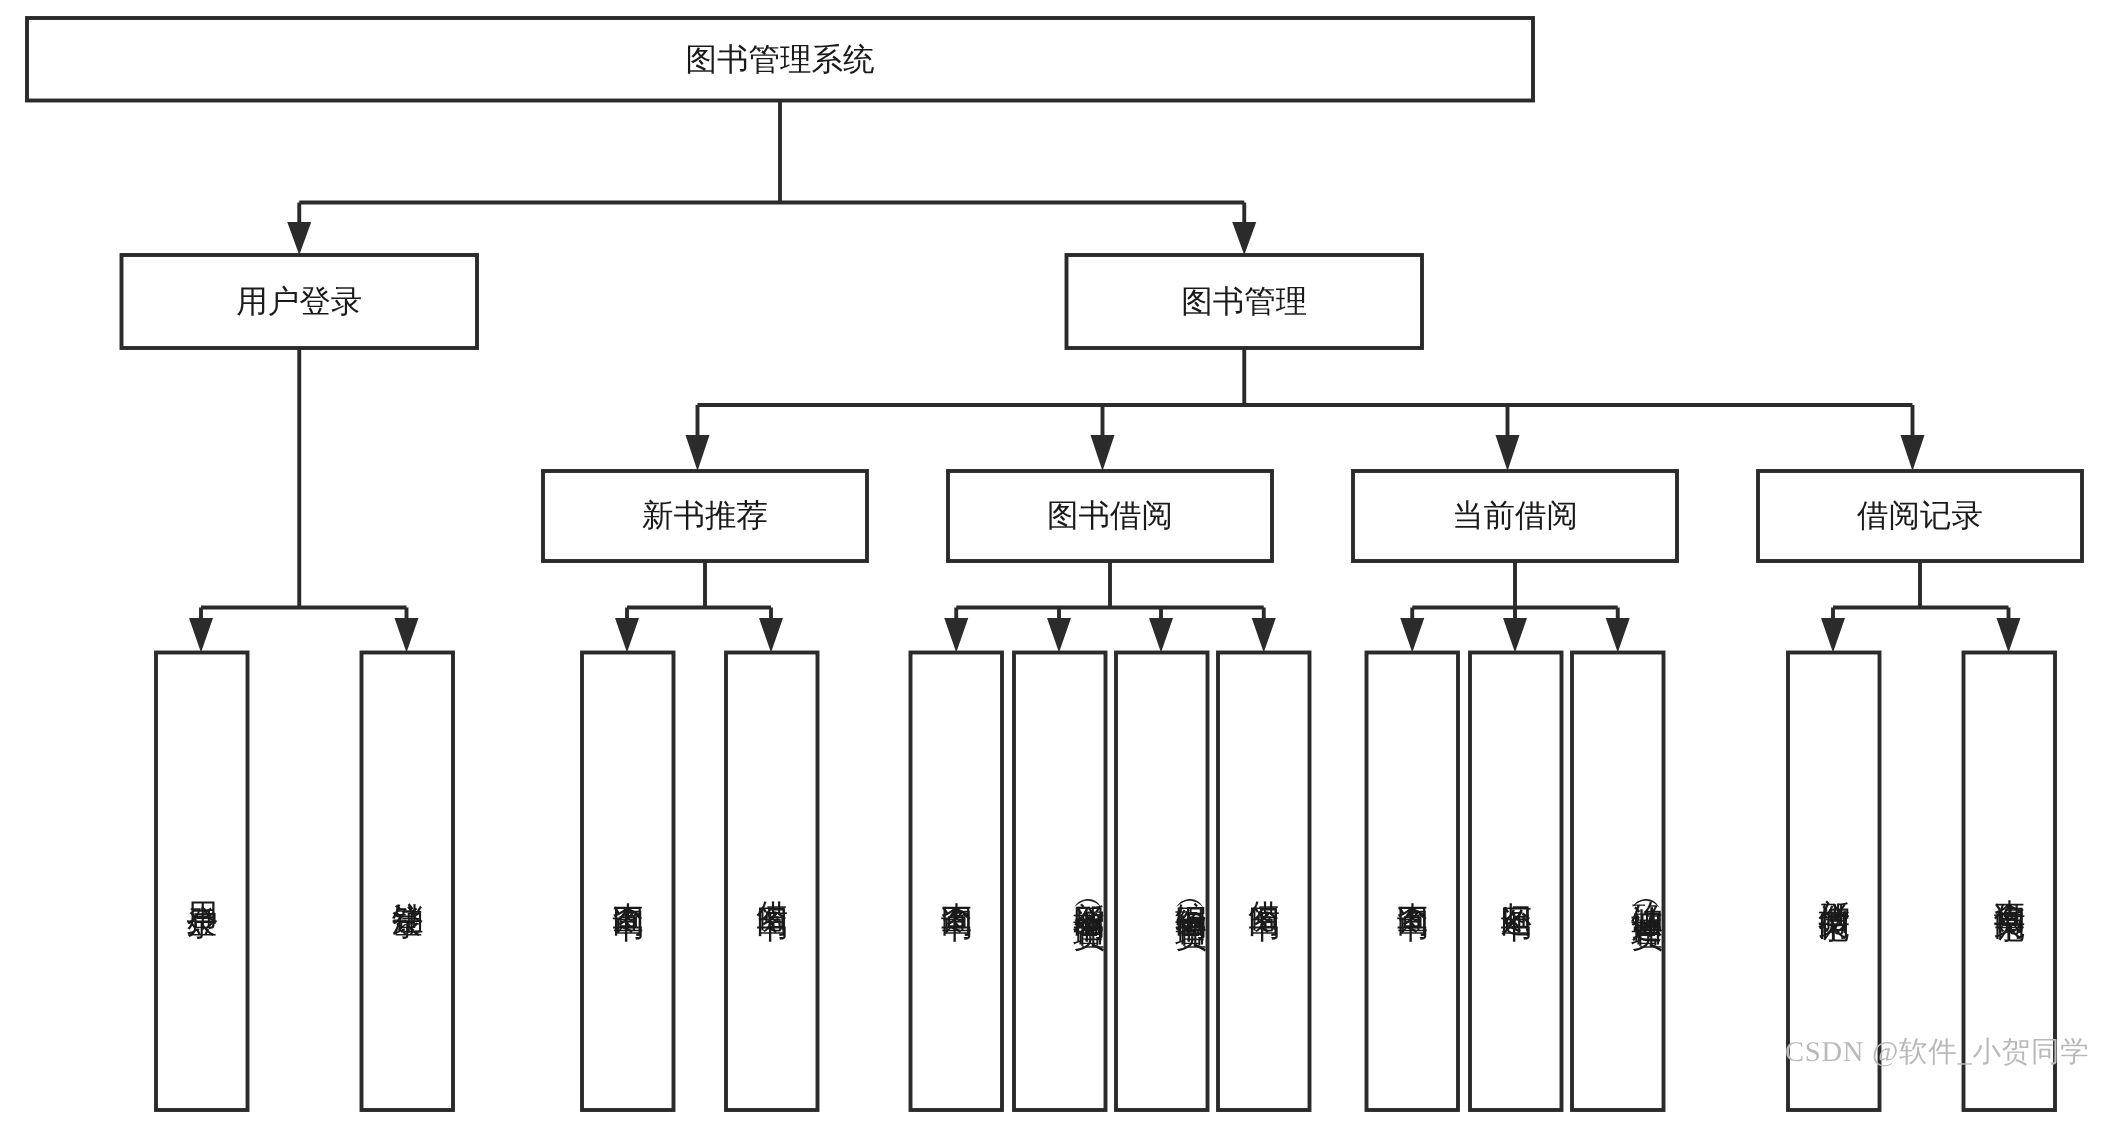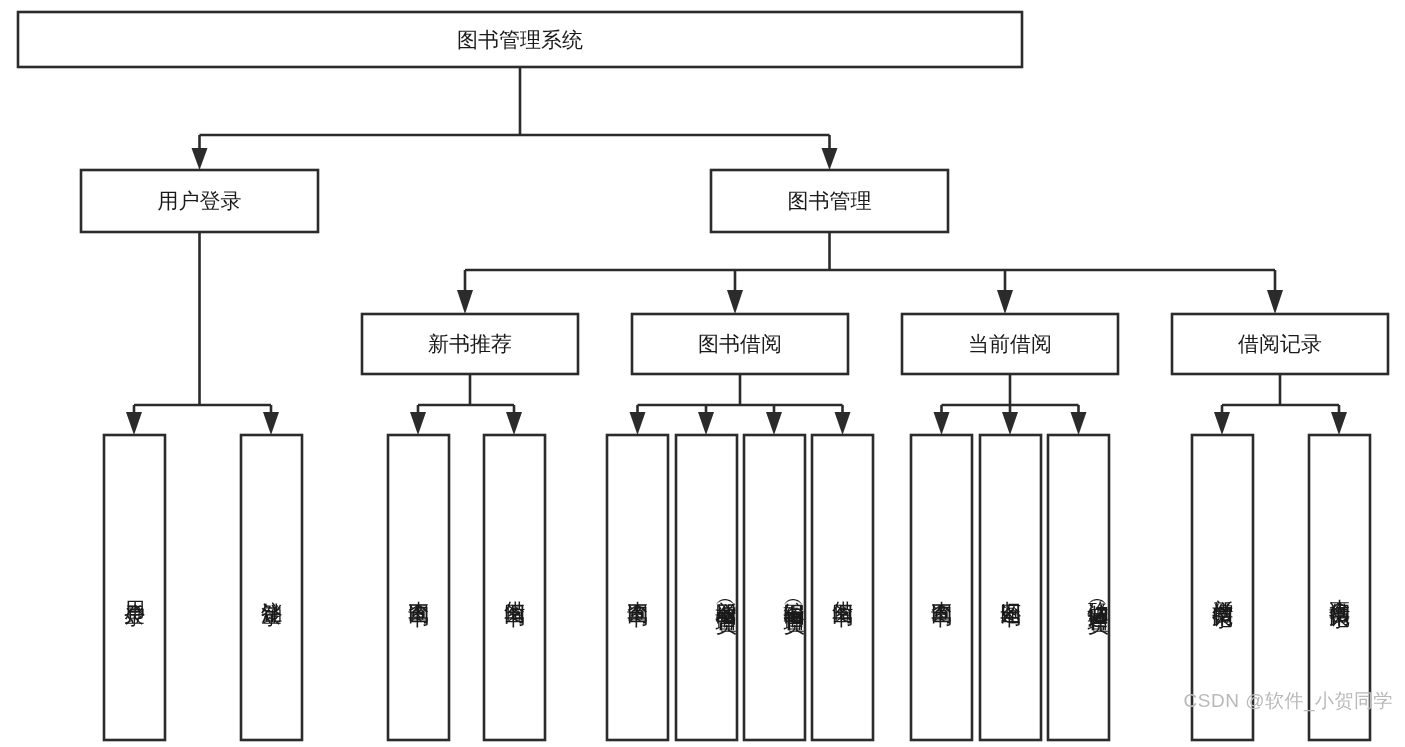--- a/index.html
+++ b/index.html
@@ -64,21 +64,21 @@
     justify-content: center;
     white-space: nowrap;
     pointer-events: none;
     user-select: none;
   }
   .watermark {
     position: absolute;
     right: 12px;
     bottom: 6px;
     color: #b9b9b9;
-    font-family: Liberation Sans, sans-serif;
+    font-family: Liberation Serif, serif;
     font-size: 19px;
     letter-spacing: 0.5px;
     white-space: nowrap;
     user-select: none;
   }
 </style>
 </head>
 <body>
 
 <div id="diagram-root">

